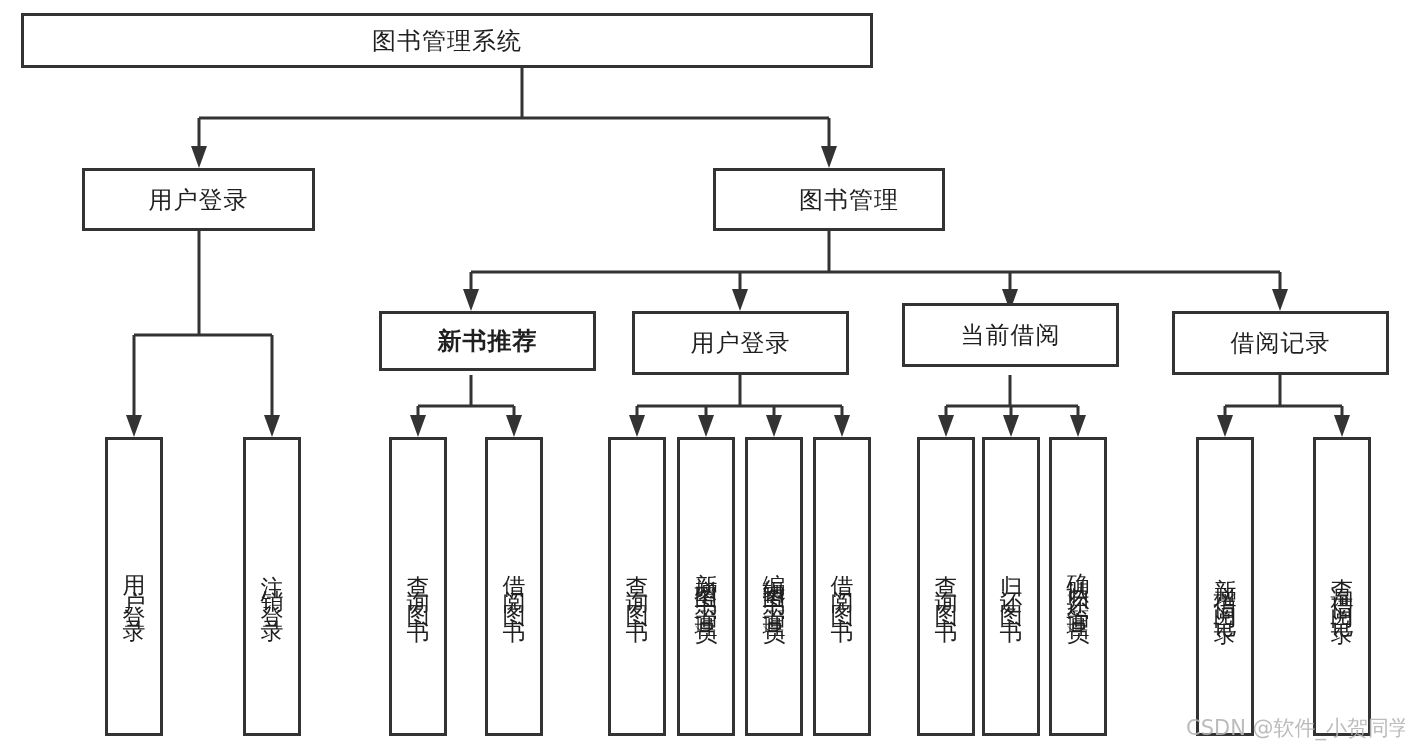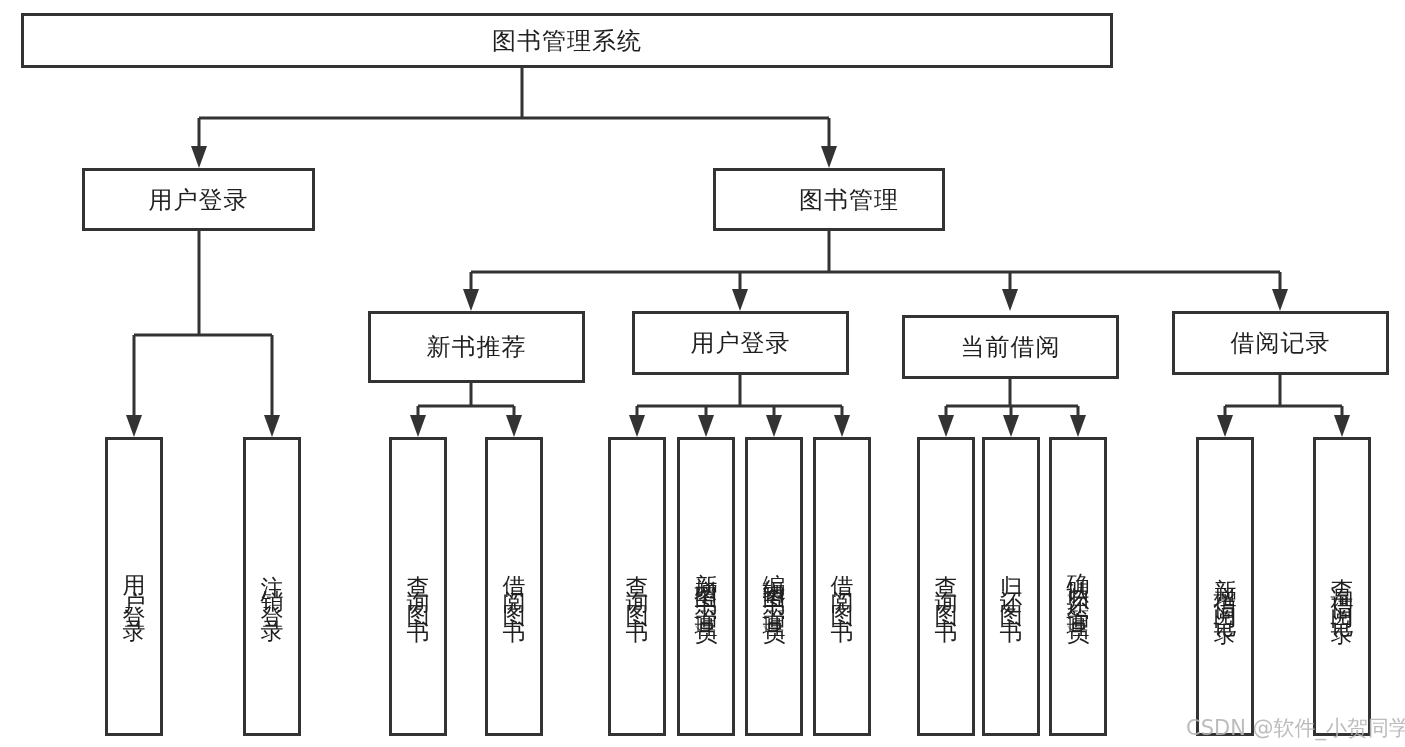--- a/index.html
+++ b/index.html
@@ -90,38 +90,38 @@
       M698 415L714 415L706 437Z
       M766 415L782 415L774 437Z
       M834 415L850 415L842 437Z
       M938 415L954 415L946 437Z
       M1003 415L1019 415L1011 437Z
       M1070 415L1086 415L1078 437Z
       M1217 415L1233 415L1225 437Z
       M1334 415L1350 415L1342 437Z"></path>
   </svg>
 
-  <div class="box" style="left:21px; top:13px; width:1092px; height:55px;font-family:Liberation Mono, monospace;">
+  <div class="box" style="left:21px; top:13px; width:852px; height:55px;font-family:Liberation Mono, monospace;">
     <span class="hlabel">图书管理系统</span>
   </div>
 
   <div class="box" style="left:82px; top:168px; width:233px; height:63px;">
     <span class="hlabel">用户登录</span>
   </div>
   <div class="box" style="left:713px; top:168px; width:232px; height:63px;padding-left:40px;">
     <span class="hlabel">图书管理</span>
   </div>
 
-  <div class="box" style="left:368px; top:311px; width:217px; height:72px;">
+  <div class="box" style="left:379px; top:311px; width:217px; height:60px;font-weight:bold;">
     <span class="hlabel">新书推荐</span>
   </div>
   <div class="box" style="left:632px; top:311px; width:217px; height:64px;">
     <span class="hlabel">用户登录</span>
   </div>
-  <div class="box" style="left:902px; top:315px; width:217px; height:64px;">
+  <div class="box" style="left:902px; top:303px; width:217px; height:64px;">
     <span class="hlabel">当前借阅</span>
   </div>
   <div class="box" style="left:1172px; top:311px; width:217px; height:64px;">
     <span class="hlabel">借阅记录</span>
   </div>
 
   <div class="box" style="left:105px; top:437px; width:58px; height:299px;">
     <span class="vtext v-short">用户登录</span>
   </div>
   <div class="box" style="left:243px; top:437px; width:58px; height:299px;">

